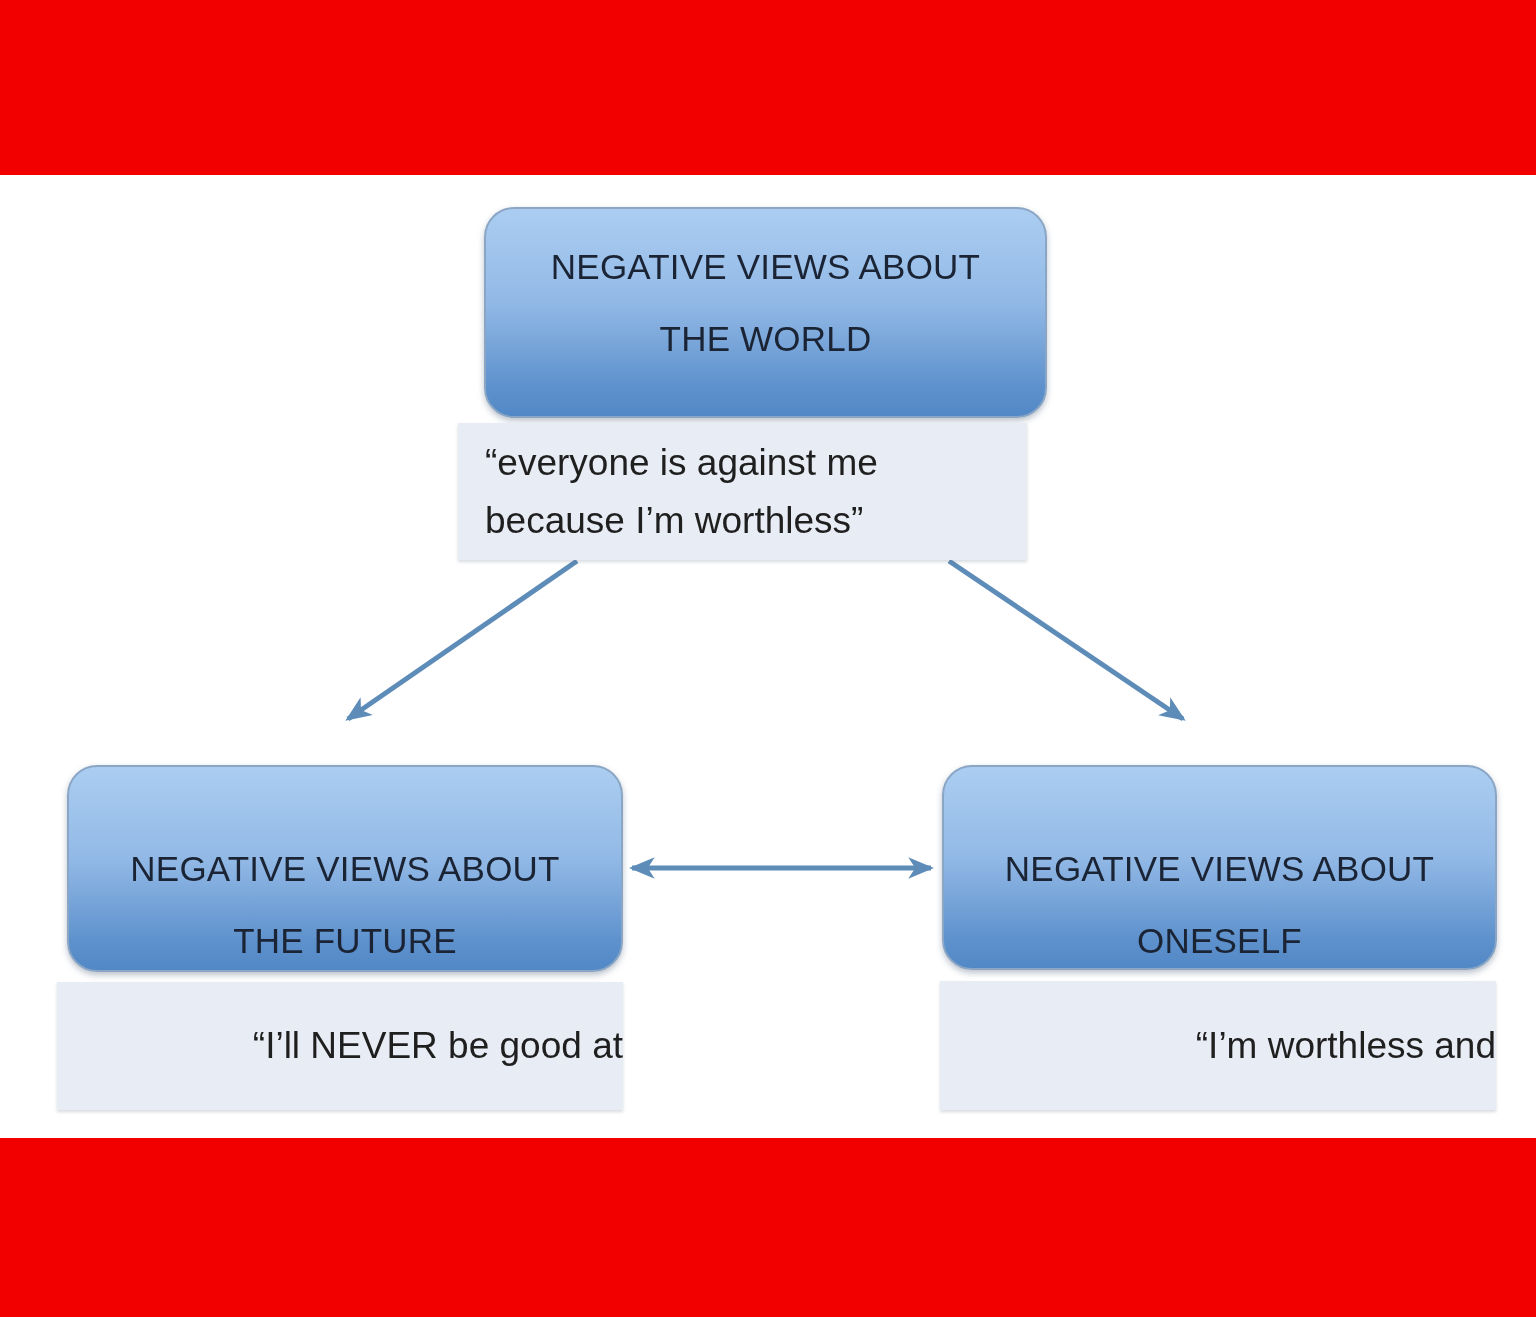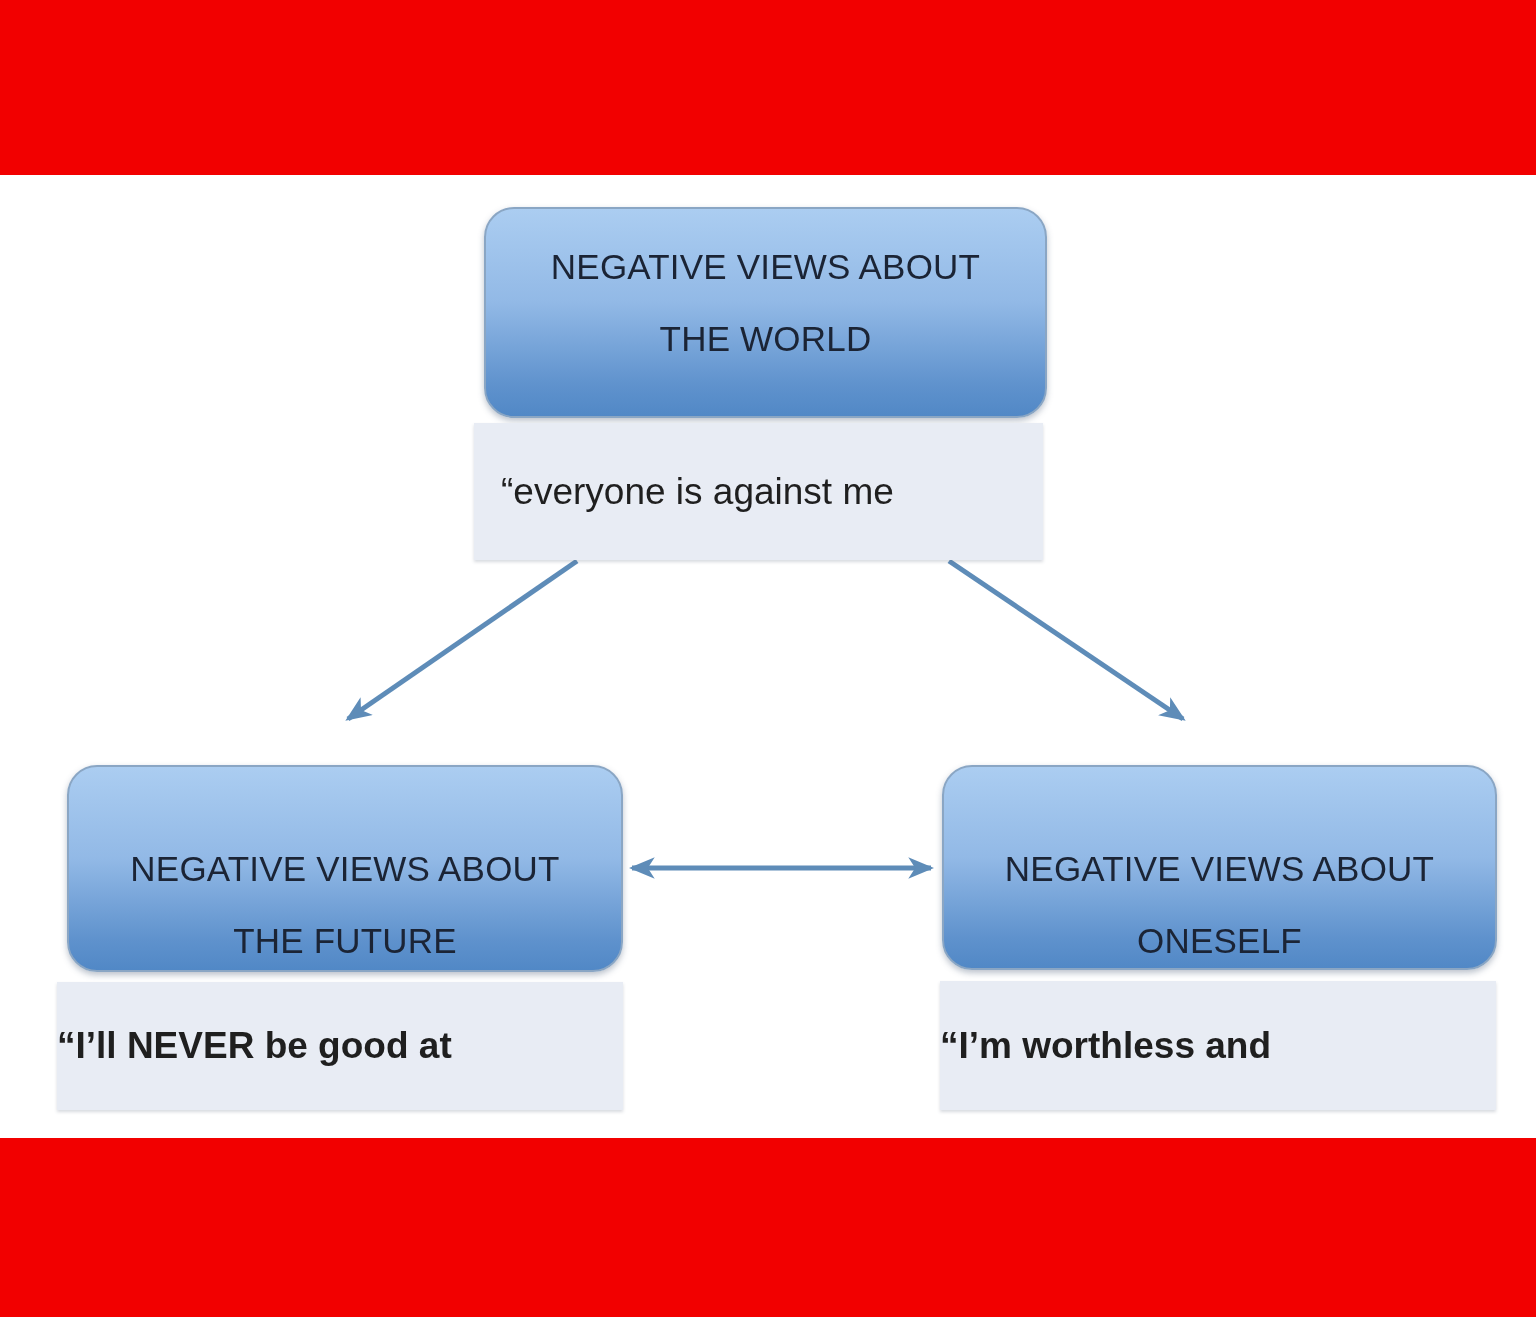--- a/index.html
+++ b/index.html
@@ -38,25 +38,25 @@
     background:#e8ecf4;
     color:#1f1f1f;
     font-size:37px;
     line-height:58px;
     display:flex;
     flex-direction:column;
     justify-content:center;
     box-shadow:0 2px 3px rgba(100,110,130,0.25);
   }
   .caption.left-align{align-items:flex-start;padding-left:27px;}
-  .caption.center-align{align-items:flex-start;text-align:center;font-weight:bold;}
+  .caption.center-align{align-items:flex-end;text-align:center;}
 
   
   .box-world{left:484px;top:207px;width:563px;height:211px;padding-top:22px;}
-  .cap-world{left:474px;top:423px;width:569px;height:137px;}
+  .cap-world{left:458px;top:423px;width:569px;height:137px;}
 
   
   .box-future{left:67px;top:765px;width:556px;height:207px;padding-top:66px;}
   .cap-future{left:57px;top:982px;width:566px;height:128px;}
 
   
   .box-oneself{left:942px;top:765px;width:555px;height:205px;padding-top:66px;}
   .cap-oneself{left:940px;top:981px;width:556px;height:129px;gap:25px;}
 
   svg.arrows{position:absolute;left:0;top:0;pointer-events:none;}
@@ -80,20 +80,21 @@
     <line x1="949" y1="561" x2="1183" y2="719" marker-end="url(#ah)"></line>
     <line x1="632" y1="868" x2="931" y2="868" marker-start="url(#ah)" marker-end="url(#ah)"></line>
   </svg>
 
   <div class="node-box box-world">
     <span>NEGATIVE VIEWS ABOUT</span>
     <span>THE WORLD</span>
   </div>
   <div class="caption cap-world left-align">
     <span>“everyone is against me</span>
+    <span>because I’m worthless”</span>
   </div>
 
   <div class="node-box box-future">
     <span>NEGATIVE VIEWS ABOUT</span>
     <span>THE FUTURE</span>
   </div>
   <div class="caption cap-future center-align">
     <span>“I’ll NEVER be good at</span>
   </div>
 

